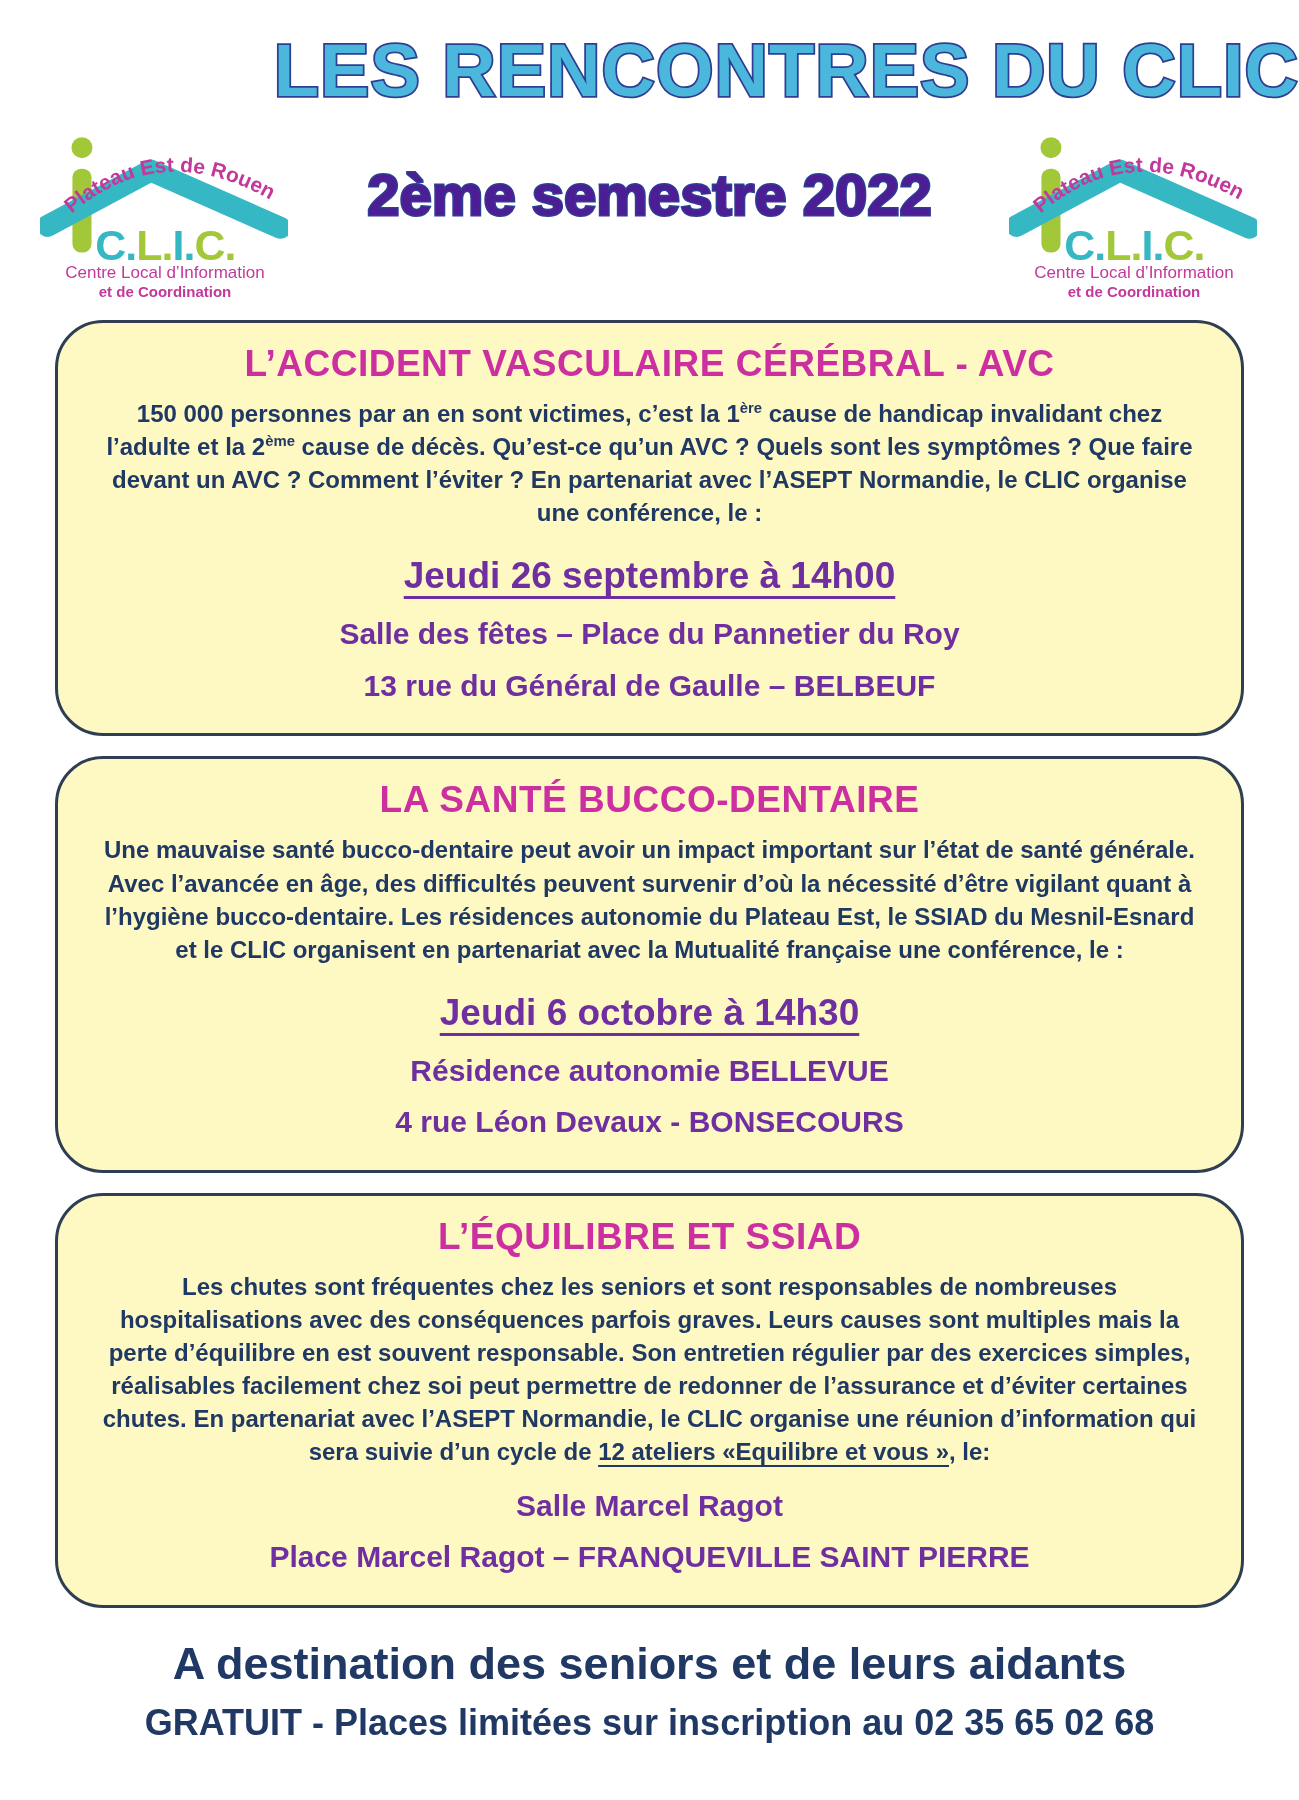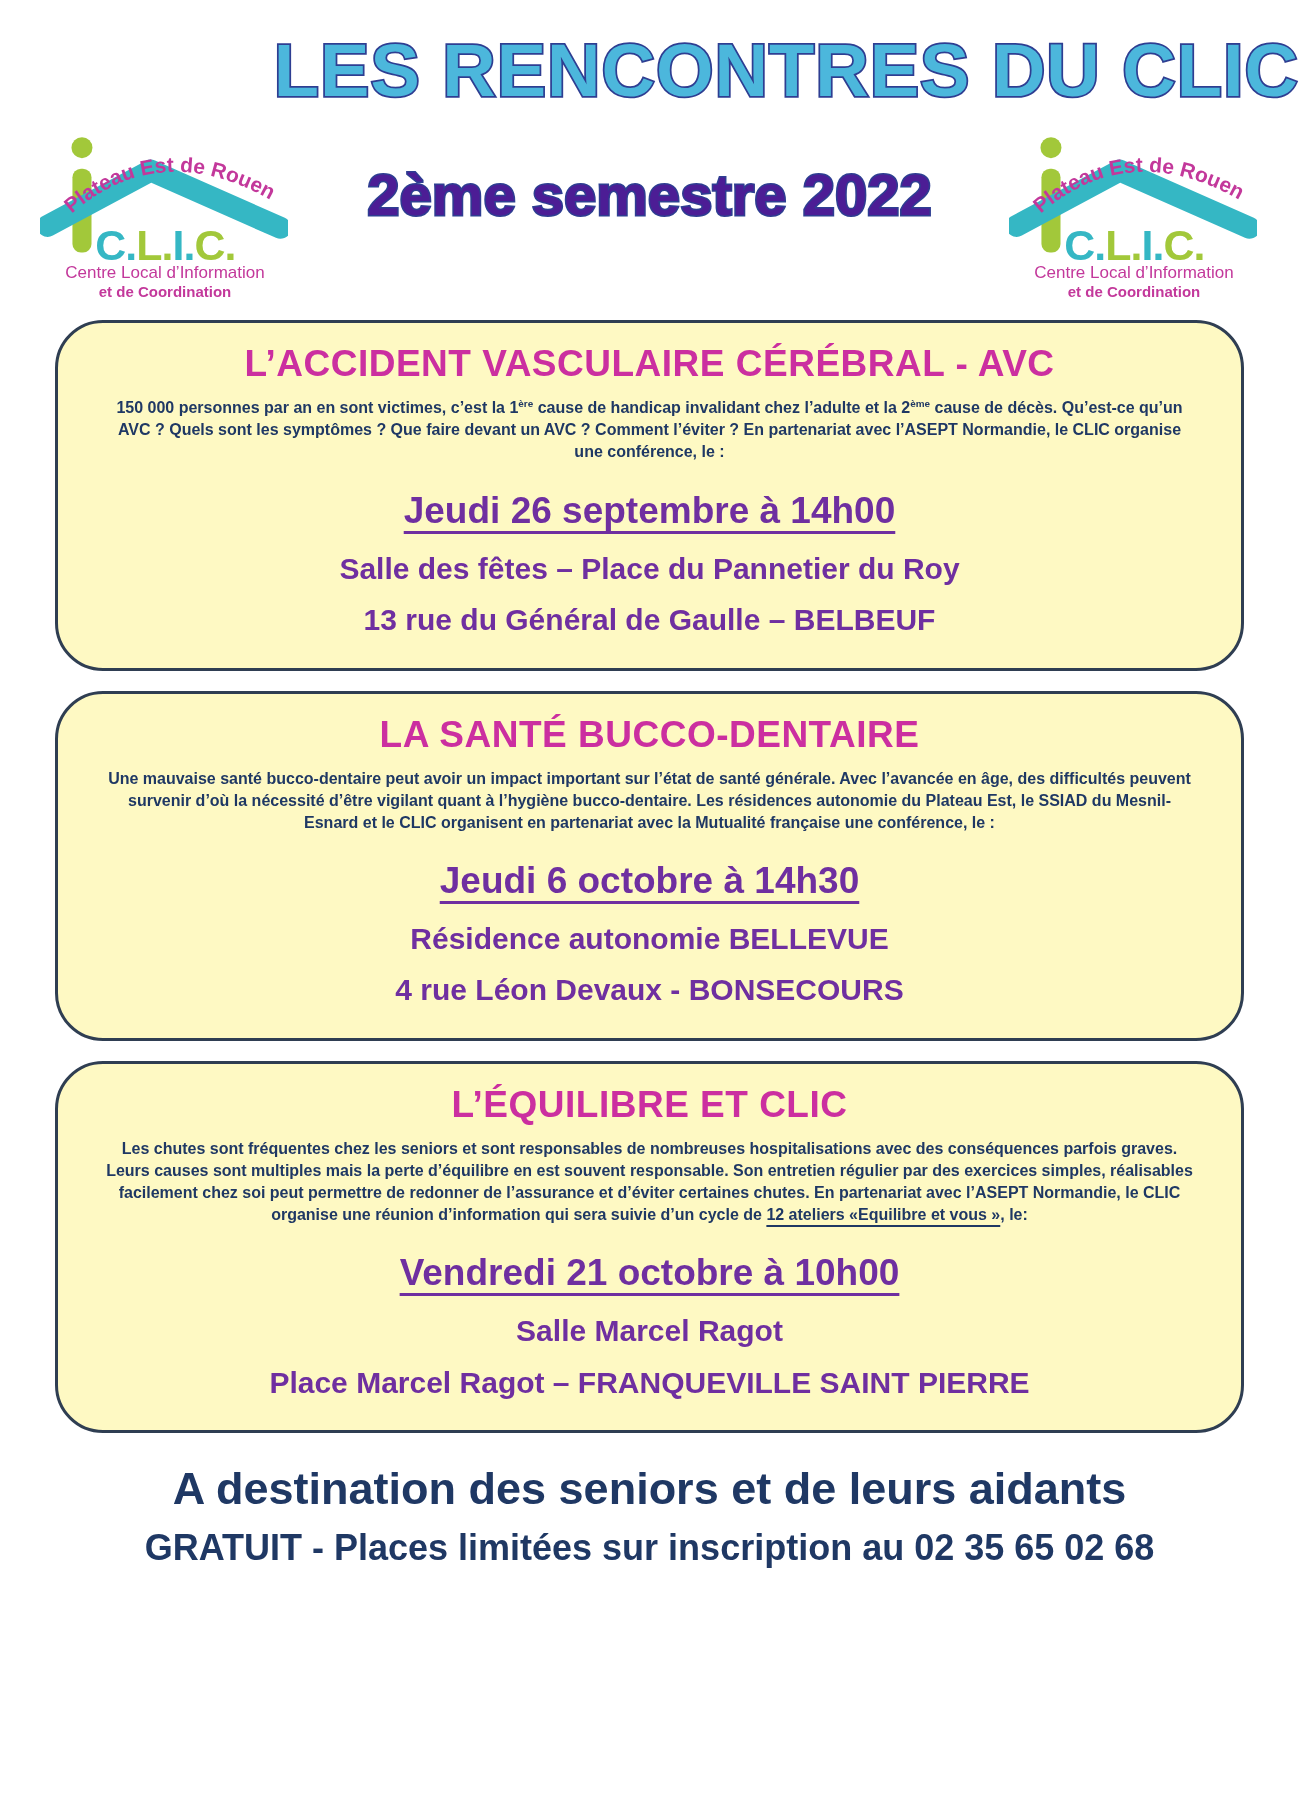--- a/index.html
+++ b/index.html
@@ -45,21 +45,21 @@
     border-radius: 48px;
     padding: 16px 38px 26px 38px;
     text-align: center;
   }
   .card:first-of-type { margin-top: 38px; }
   .card-title {
     font-size: 37px; font-weight: 800; color: #cb2fa0;
     letter-spacing: 0.5px; margin: 4px 0 12px 0;
   }
   .card-body {
-    font-size: 16px; font-weight: 700; color: #1f3864;
+    font-size: 24px; font-weight: 700; color: #1f3864;
     line-height: 1.38; margin: 0 6px;
   }
   .card-body sup { font-size: 0.62em; }
   .card-body .useg { text-decoration: underline; text-underline-offset: 5px; text-decoration-thickness: 2px; }
   .card-date {
     display: inline-block;
     margin-top: 26px;
     font-size: 37px; font-weight: 800; color: #6f2fa0;
     text-decoration: underline; text-decoration-thickness: 3px; text-underline-offset: 8px;
   }
@@ -128,23 +128,22 @@
 
   <div class="card">
     <div class="card-title">LA SANTÉ BUCCO-DENTAIRE</div>
     <p class="card-body">Une mauvaise santé bucco-dentaire peut avoir un impact important sur l’état de santé générale. Avec l’avancée en âge, des difficultés peuvent survenir d’où la nécessité d’être vigilant quant à l’hygiène bucco-dentaire. Les résidences autonomie du Plateau Est, le SSIAD du Mesnil-Esnard et le CLIC organisent en partenariat avec la Mutualité française une conférence, le :</p>
     <div><span class="card-date">Jeudi 6 octobre à 14h30</span></div>
     <div class="card-loc">Résidence autonomie BELLEVUE</div>
     <div class="card-loc">4 rue Léon Devaux - BONSECOURS</div>
   </div>
 
   <div class="card">
-    <div class="card-title">L’ÉQUILIBRE ET CLIC</div>
+    <div class="card-title">L’ÉQUILIBRE ET SSIAD</div>
     <p class="card-body"><span>Les chutes sont fréquentes chez les seniors et sont responsables de nombreuses hospitalisations avec des conséquences parfois graves. Leurs causes sont multiples mais la perte d’équilibre en est souvent responsable. Son entretien régulier par des exercices simples, réalisables facilement chez soi peut permettre de redonner de l’assurance et d’éviter certaines chutes. En partenariat avec l’ASEPT Normandie, le CLIC organise une réunion d’information qui sera suivie d’un cycle de </span><span class="useg">12 ateliers «Equilibre et vous »</span><span>, le:</span></p>
-    <div><span class="card-date">Vendredi 21 octobre à 10h00</span></div>
     <div class="card-loc">Salle Marcel Ragot</div>
     <div class="card-loc">Place Marcel Ragot – FRANQUEVILLE SAINT PIERRE</div>
   </div>
 
   <div class="audience">A destination des seniors et de leurs aidants</div>
   <div class="pricing">GRATUIT - Places limitées sur inscription au 02 35 65 02 68</div>
 
 </div>
 
 </body></html>

